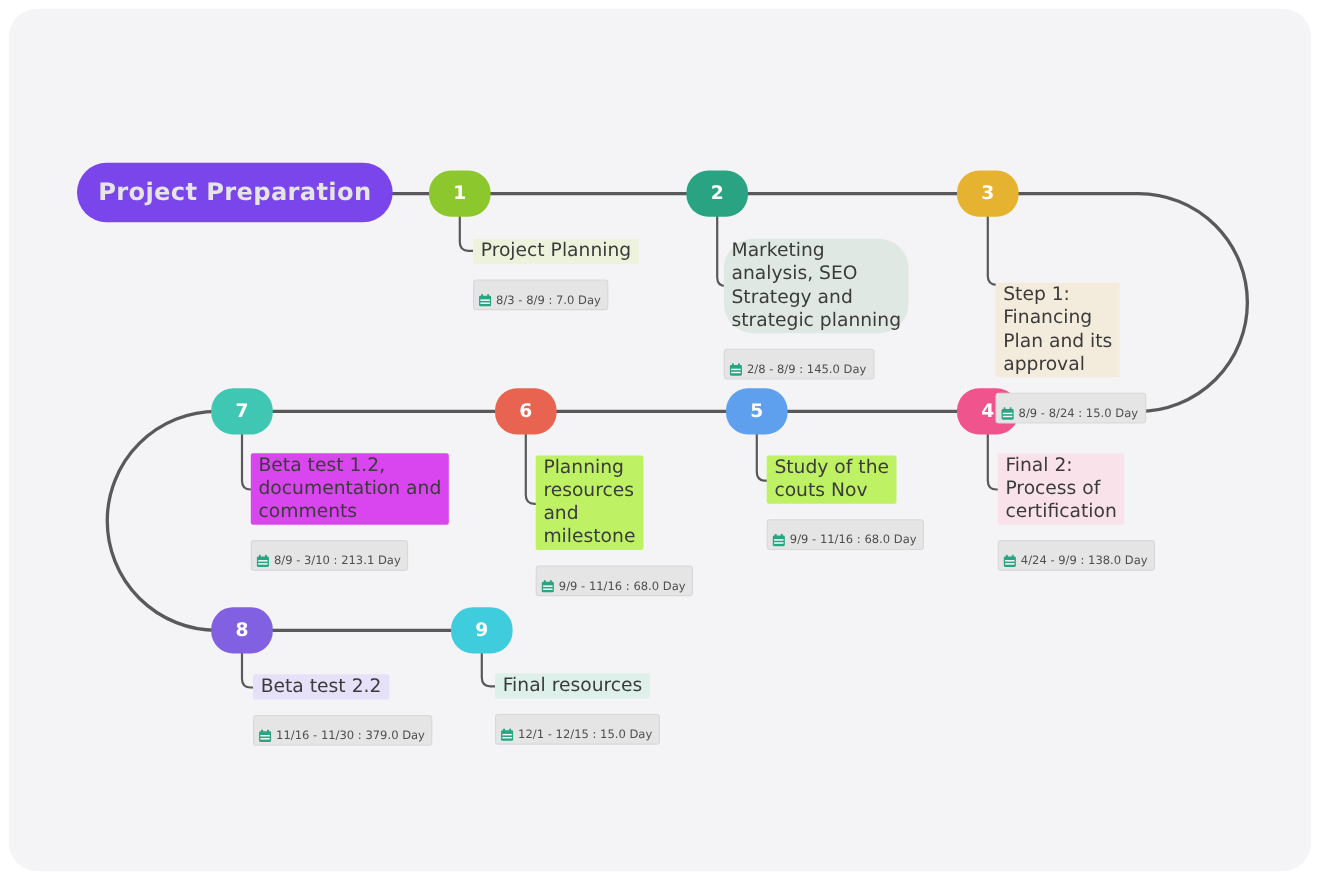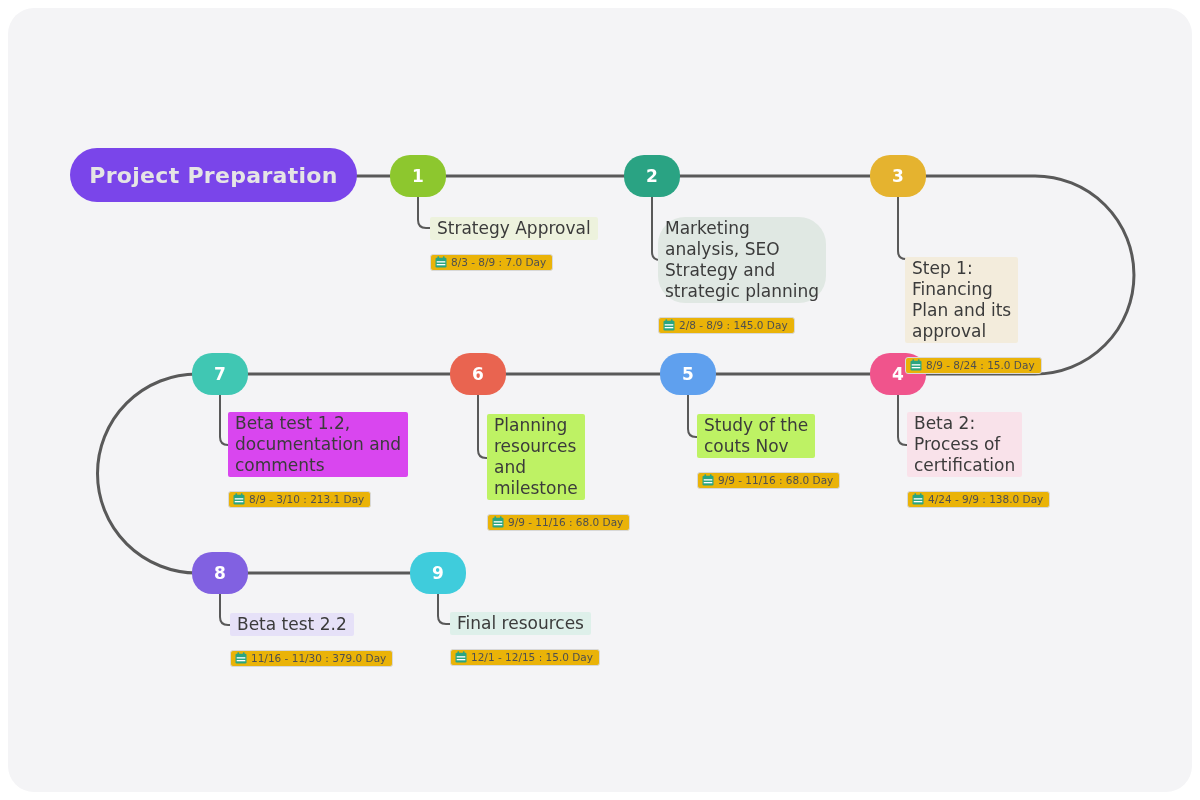--- a/index.html
+++ b/index.html
@@ -23,22 +23,22 @@
     color:#ffffff; font-size:17px; font-weight:bold;
   }
   .lblgrp { position:absolute; }
   .topic {
     display:inline-block; white-space:pre-line;
     font-size:17px; line-height:21px; color:#3b3b3b;
     padding:1px 7px; border-radius:2px;
   }
   .datebadge {
     margin-top:14px; display:inline-flex; align-items:center; gap:4px;
-    background:#eab308; border:1px solid #d8d8d8; border-radius:3px;
-    padding:1px 6px 2px 4px; font-size:10.5px; color:#4f4f4f; white-space:nowrap;
+    background:#e5e5e5; border:1px solid #d8d8d8; border-radius:3px;
+    padding:12px 6px 2px 4px; font-size:10.5px; color:#4f4f4f; white-space:nowrap;
   }
   .cal { display:inline-flex; align-items:center; }
 </style>
 </head>
 <body>
 
 <div class="stage">
   <div class="canvas-bg"></div>
 
   <svg class="wires" width="1200" height="800">
@@ -60,21 +60,21 @@
   <div class="mnode" style="left: 624px; top: 155px; background-color: rgb(42, 163, 131);">2</div>
   <div class="mnode" style="left: 870px; top: 155px; background-color: rgb(229, 179, 47);">3</div>
   <div class="mnode" style="left: 870px; top: 353px; background-color: rgb(240, 84, 140);">4</div>
   <div class="mnode" style="left: 660px; top: 353px; background-color: rgb(95, 160, 238);">5</div>
   <div class="mnode" style="left: 450px; top: 353px; background-color: rgb(233, 100, 80);">6</div>
   <div class="mnode" style="left: 192px; top: 353px; background-color: rgb(64, 199, 179);">7</div>
   <div class="mnode" style="left: 192px; top: 552px; background-color: rgb(129, 97, 225);">8</div>
   <div class="mnode" style="left: 410px; top: 552px; background-color: rgb(63, 204, 220);">9</div>
 
   <div class="lblgrp" style="left:430px;top:217px">
-    <div class="topic" style="background-color: rgb(237, 242, 221);">Strategy Approval</div><br>
+    <div class="topic" style="background-color: rgb(237, 242, 221);">Project Planning</div><br>
     <div class="datebadge">
       <span class="cal">
           <svg width="12" height="12" viewBox="0 0 12 12">
             <rect x="0.5" y="1.8" width="11" height="9.7" rx="1.3" fill="#2aa581"></rect>
             <rect x="2.4" y="0.2" width="1.7" height="3" rx="0.7" fill="#2aa581"></rect>
             <rect x="7.9" y="0.2" width="1.7" height="3" rx="0.7" fill="#2aa581"></rect>
             <rect x="1.7" y="5.2" width="8.6" height="1.3" fill="#ffffff"></rect>
             <rect x="1.7" y="8" width="8.6" height="1.3" fill="#ffffff"></rect>
           </svg>
         </span>
@@ -114,21 +114,21 @@
             <rect x="7.9" y="0.2" width="1.7" height="3" rx="0.7" fill="#2aa581"></rect>
             <rect x="1.7" y="5.2" width="8.6" height="1.3" fill="#ffffff"></rect>
             <rect x="1.7" y="8" width="8.6" height="1.3" fill="#ffffff"></rect>
           </svg>
         </span>
       <span>8/9 - 8/24 : 15.0 Day</span>
     </div>
   </div>
 
   <div class="lblgrp" style="left:907px;top:412px">
-    <div class="topic" style="background-color: rgb(249, 226, 234);">Beta 2:
+    <div class="topic" style="background-color: rgb(249, 226, 234);">Final 2:
 Process of
 certification</div><br>
     <div class="datebadge">
       <span class="cal">
           <svg width="12" height="12" viewBox="0 0 12 12">
             <rect x="0.5" y="1.8" width="11" height="9.7" rx="1.3" fill="#2aa581"></rect>
             <rect x="2.4" y="0.2" width="1.7" height="3" rx="0.7" fill="#2aa581"></rect>
             <rect x="7.9" y="0.2" width="1.7" height="3" rx="0.7" fill="#2aa581"></rect>
             <rect x="1.7" y="5.2" width="8.6" height="1.3" fill="#ffffff"></rect>
             <rect x="1.7" y="8" width="8.6" height="1.3" fill="#ffffff"></rect>

